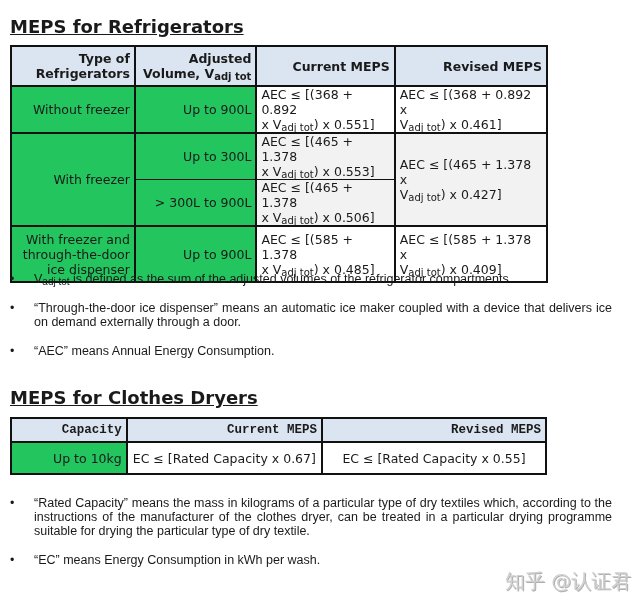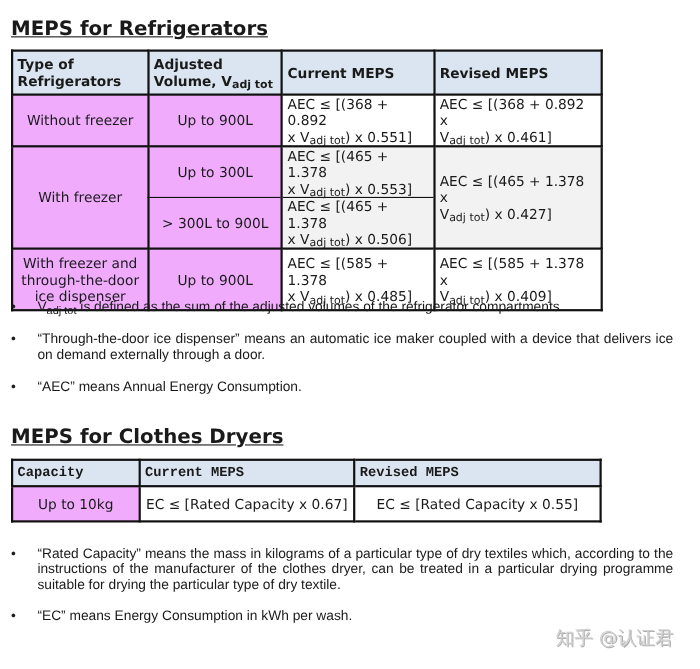--- a/index.html
+++ b/index.html
@@ -15,45 +15,45 @@
   table {
     position: absolute; border-collapse: collapse;
     font-size: 12.5px;
   }
   td, th {
     border: 2px solid #111;
     padding: 0 4px;
     vertical-align: middle;
   }
   th {
-    background: #dbe5f1; font-weight: bold; text-align: left;
+    background: #dbe5f1; font-weight: bold; text-align: right;
     line-height: 15px;
   }
-  td.blue { background: #f0abfc; text-align: center; }
+  td.blue { background: #22c55e; text-align: right; }
   td.formula { text-align: left; line-height: 15px; padding: 0 4px; }
   td.grey { background: #f2f2f2; }
   td.white { background: #ffffff; }
   .thin-top { border-top: 1px solid #111; }
   .thin-bottom { border-bottom: 1px solid #111; }
   sub { font-size: 10px; vertical-align: -2px; line-height: 0; }
   .bullets {
     position: absolute; left: 10px; width: 602px;
     font-family: "Liberation Sans", sans-serif; font-size: 12.5px;
     color: #1a1a1a;
   }
   .bullet {
     position: relative; padding-left: 24px; line-height: 14px;
     text-align: justify;
   }
   .bullet .dot {
     position: absolute; left: 0; top: 0;
   }
   .watermark {
     position: absolute; left: 505px; top: 568px;
-    font-size: 17px; color: #d0d0d0;
+    font-size: 20px; color: #d0d0d0;
     text-shadow: 1px 1px 0 #b0b0b0;
   }
 </style>
 </head>
 <body>
 
 <div class="section-title" style="top:16px;">MEPS for Refrigerators</div>
 
 <table style="left:10px; top:45px; width:538px;">
   <colgroup>

